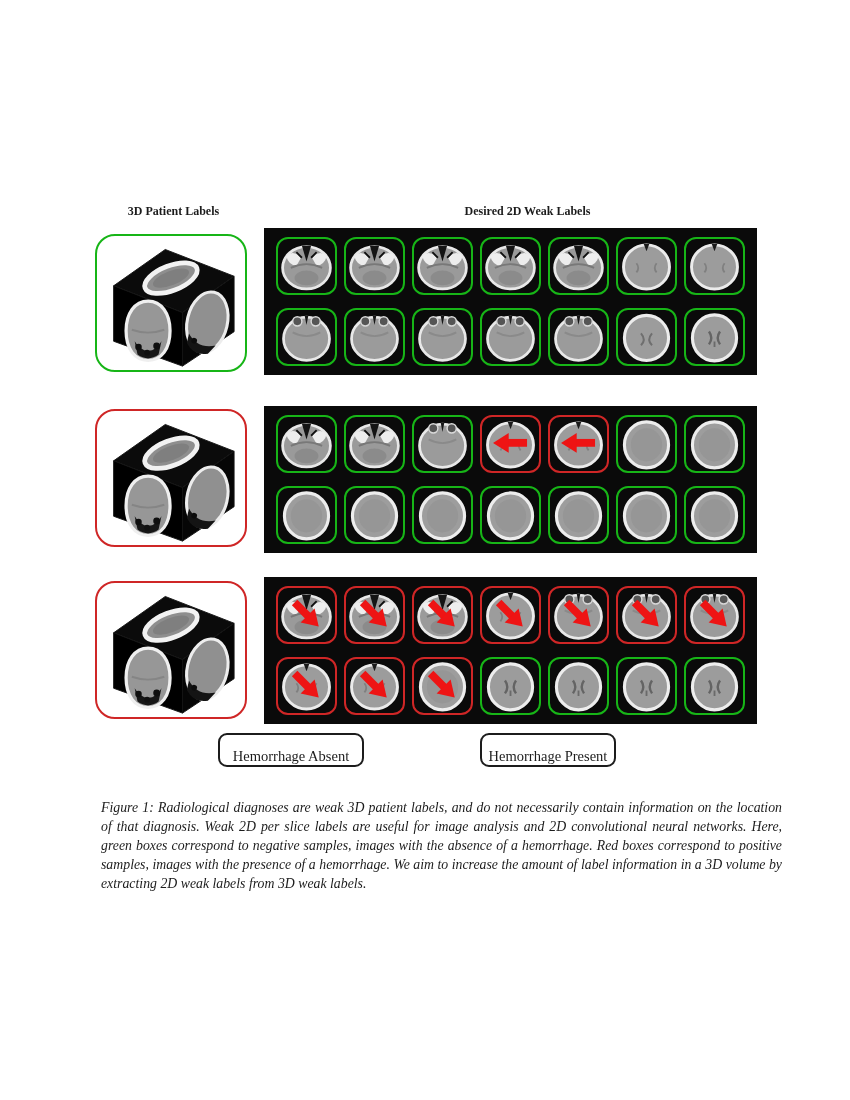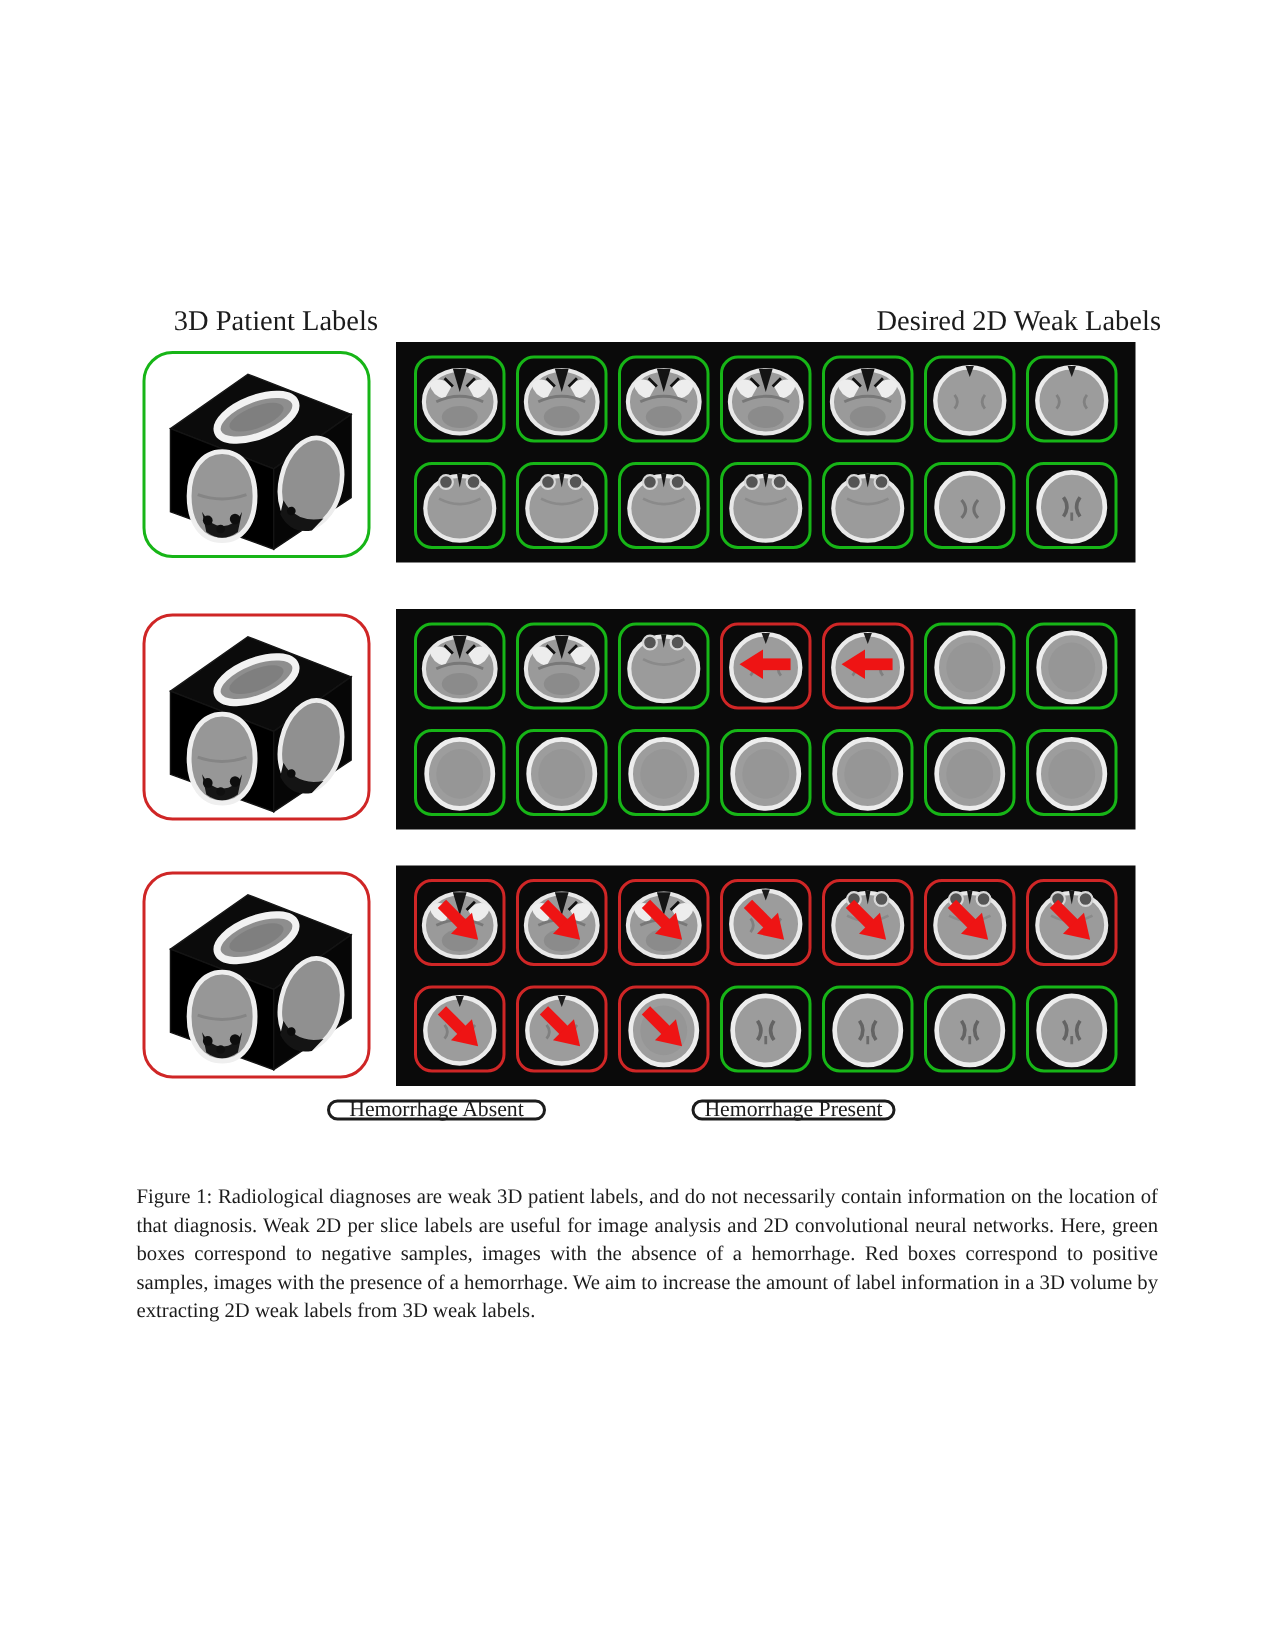--- a/index.html
+++ b/index.html
@@ -1,37 +1,37 @@
 <!DOCTYPE html>
 <html style="--green: #17b517; --red: #cf2626; --arrow: #ee1414; --panel-bg: #0a0a0a; --page-bg: #ffffff; --text: #1c1c1c;"><head>
 <meta charset="utf-8">
 <style>
   html,body{margin:0;padding:0;background:#fff;}
   .page{position:relative;width:850px;height:1100px;background:var(--page-bg,#fff);
         font-family:"Liberation Serif","DejaVu Serif",serif;color:var(--text,#1c1c1c);overflow:hidden;}
-  .col-head{position:absolute;font-size:19px;text-align:right;white-space:nowrap;}
+  .col-head{position:absolute;font-size:12px;text-align:center;white-space:nowrap;font-weight:bold;}
   #head-left{left:95px;top:204px;width:157px;}
   #head-right{left:281px;top:204px;width:493px;}
   .cube-box{position:absolute;border:2.5px solid;border-radius:20px;box-sizing:border-box;padding:2px;background:#fff;}
   .cube-box svg{width:100%;height:100%;display:block;}
   .panel{position:absolute;background:var(--panel-bg,#0a0a0a);box-sizing:border-box;
          padding:9px 12px;display:flex;flex-direction:column;justify-content:space-between;}
   .slice-row{display:flex;justify-content:space-between;}
   .cell{position:relative;width:61px;height:58px;border:2px solid;border-radius:12px;
         box-sizing:border-box;overflow:hidden;background:transparent;}
   .cell svg{position:absolute;left:0;top:0;width:100%;height:100%;}
   .green{border-color:var(--green,#17b517);}
   .red{border-color:var(--red,#cf2626);}
-  .legend-box{position:absolute;top:733px;height:14px;border:2px solid;border-radius:9px;
-              display:flex;align-items:center;justify-content:center;font-size:14.5px;
+  .legend-box{position:absolute;top:733px;height:34px;border:2px solid;border-radius:9px;
+              display:flex;align-items:flex-end;justify-content:center;font-size:14.5px;
               box-sizing:border-box;background:#fff;white-space:nowrap;}
   #legend-absent{left:218px;width:146px;}
-  #legend-present{left:461px;width:136px;}
-  .caption{position:absolute;left:85px;top:783px;width:681px;margin:6px;
-           font-size:13.8px;line-height:1.37;text-align:justify;}
+  #legend-present{left:480px;width:136px;}
+  .caption{position:absolute;left:85px;top:783px;width:681px;margin:16px;
+           font-size:13.8px;line-height:1.37;text-align:justify;font-style:italic;}
 </style>
 </head>
 <body>
 
 <div class="page">
   <div class="col-head" id="head-left">3D Patient Labels</div>
   <div class="col-head" id="head-right">Desired 2D Weak Labels</div>
 
   <div id="fig-rows">
       <div class="cube-box green" style="left: 95px; top: 234px; width: 152px; height: 138px;">

